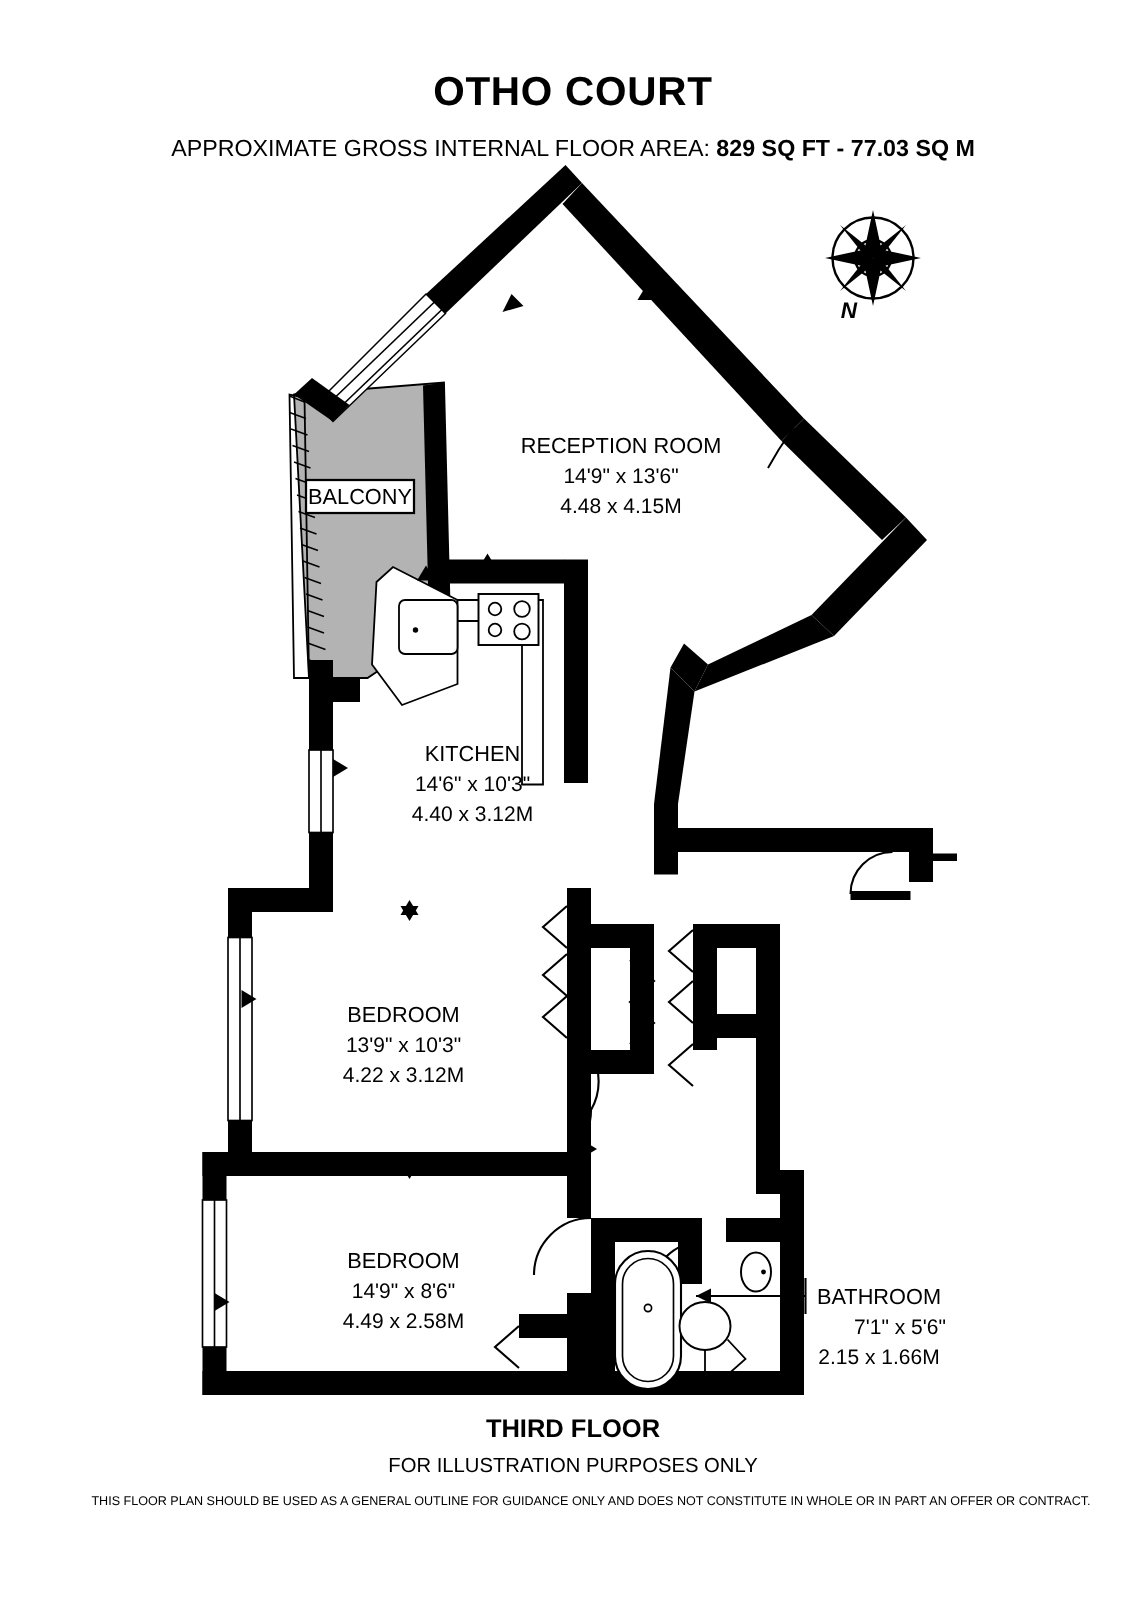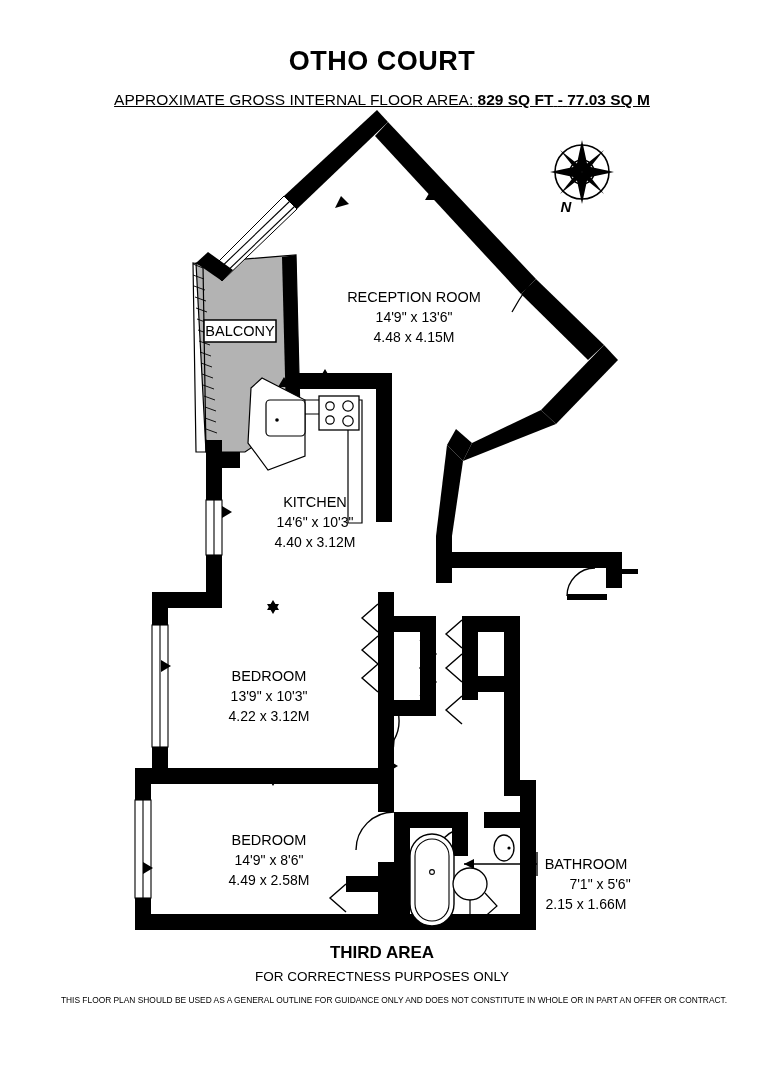--- a/index.html
+++ b/index.html
@@ -35,21 +35,20 @@
     letter-spacing: 0.5px;
     margin-top: 48px;
     line-height: 1;
   }
   .plan-subtitle {
     font-size: 15.5px;
     font-weight: normal;
     margin-top: 17px;
     line-height: 1;
     white-space: nowrap;
-    text-decoration: underline;
   }
   .plan-subtitle .area-value {
     font-weight: bold;
   }
   .drawing {
     position: absolute;
     top: 0;
     left: 0;
     width: 764px;
     height: 1080px;
@@ -378,19 +377,19 @@
 
       <polygon points="604,150 588,170 582,172 584,166" fill="#000000"></polygon>
       <polygon points="560,194 576,174 582,172 580,178" fill="#000000"></polygon>
       <polygon points="604,194 584,178 582,172 588,174" fill="#000000"></polygon>
       <polygon points="560,150 580,166 582,172 576,170" fill="#000000"></polygon>
       <text class="compass-n" x="566" y="212">N</text>
     </g>
 
   </svg>
 
-  <div class="floor-label">THIRD AREA</div>
-  <div class="illustration-note">FOR CORRECTNESS PURPOSES ONLY</div>
+  <div class="floor-label">THIRD FLOOR</div>
+  <div class="illustration-note">FOR ILLUSTRATION PURPOSES ONLY</div>
   <div class="disclaimer">
     <div>THIS FLOOR PLAN SHOULD BE USED AS A GENERAL OUTLINE FOR GUIDANCE ONLY AND DOES NOT CONSTITUTE IN WHOLE OR IN PART AN OFFER OR CONTRACT.</div>
   </div>
 
 </div>
 
 </body></html>

